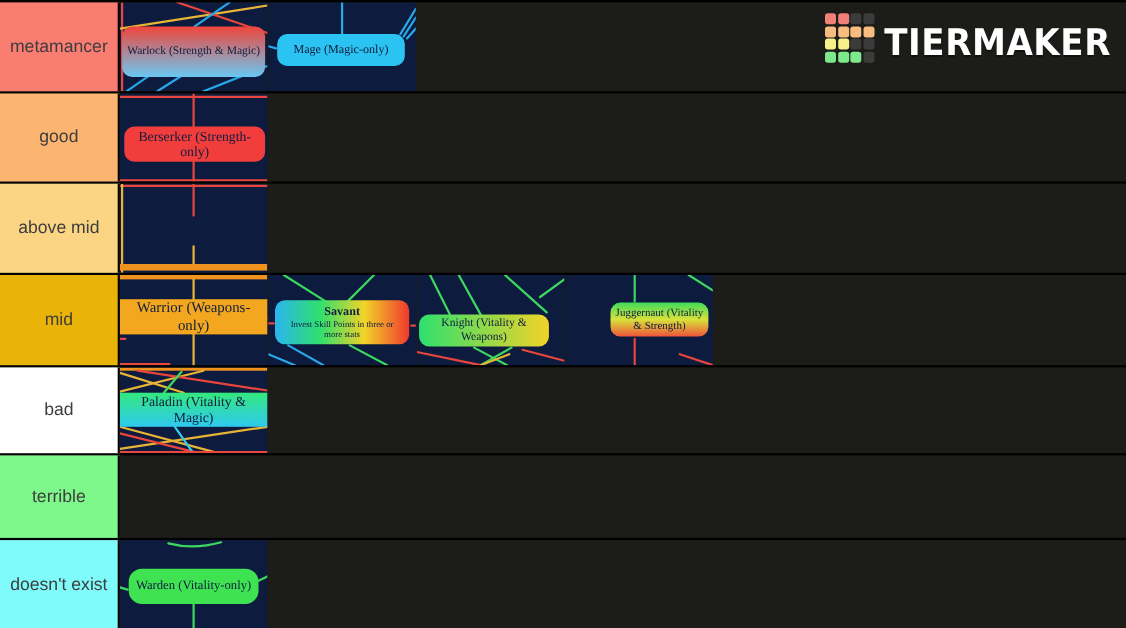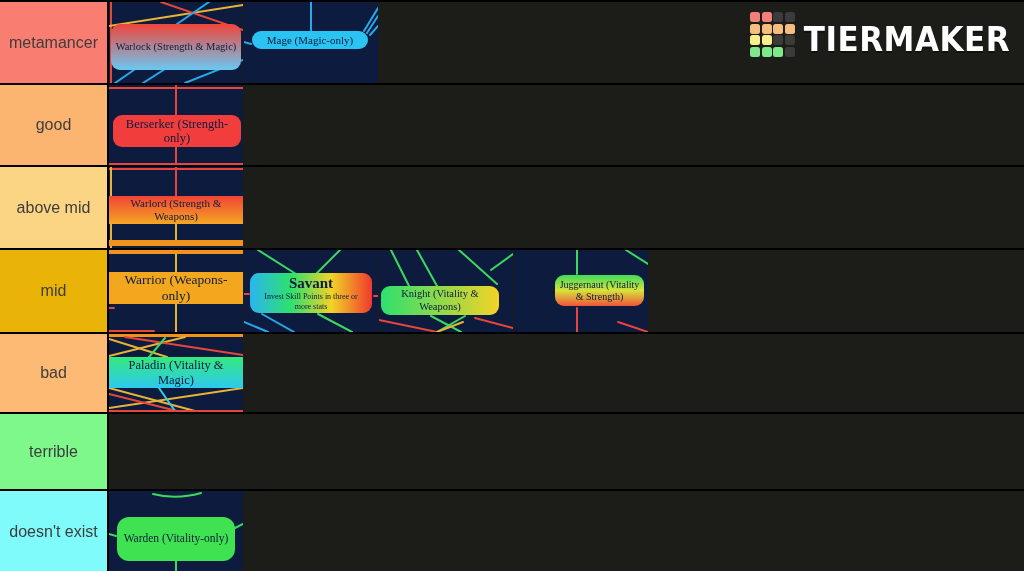--- a/index.html
+++ b/index.html
@@ -12,31 +12,31 @@
          text-align:center;color:#3d3d3d;font-size:16px;border-right:2px solid #000;
          box-sizing:border-box;padding:0 4px;}
   .items{flex:1;display:flex;overflow:hidden;}
   .tile{flex:0 0 134px;width:134px;position:relative;background:#0d1c3e;margin-right:1px;}
   .tile svg{position:absolute;left:0;top:0;width:100%;height:100%;}
   .tile svg line,.tile svg path{stroke-width:2;fill:none;stroke-linecap:round;}
   .pill{position:absolute;display:flex;flex-direction:column;align-items:center;justify-content:center;
         font-family:"Liberation Serif",serif;color:#0e1c3e;text-align:center;line-height:1.15;
         border-radius:9px;padding:0 2px;box-sizing:border-box;}
   .p-warlock{left:2px;right:2px;top:22px;height:46px;font-size:10.5px}
-  .p-mage{left:8px;right:10px;top:29px;height:18px;font-size:11px}
+  .p-mage{left:8px;right:10px;top:29px;height:29px;font-size:11px}
   .p-berserker{left:4px;right:2px;top:30px;height:32px;font-size:12.5px}
   .p-conjurer{left:4px;right:6px;top:28px;height:27px;font-size:9.5px}
   .p-warlord{left:0;right:0;top:29px;height:28px;font-size:11px;border-radius:0}
   .p-warrior{left:0;right:0;top:22px;height:32px;font-size:13.5px;border-radius:0}
   .p-savant{left:6px;right:6px;top:23px;height:40px;font-size:8px}
-  .p-savant .t{font-weight:bold;font-size:15px}
+  .p-savant .t{font-weight:bold;font-size:11px}
   .p-knight{left:2px;right:14px;top:36px;height:29px;font-size:10.5px}
   .p-jugg{left:2px;right:4px;top:25px;height:31px;font-size:10px}
   .p-paladin{left:0;right:0;top:23px;height:31px;font-size:12.5px;border-radius:0}
-  .p-warden{left:8px;right:8px;top:26px;height:44px;font-size:11.5px;border-radius:12px}
+  .p-warden{left:8px;right:8px;top:26px;height:32px;font-size:11.5px;border-radius:12px}
   .logo{position:absolute;top:10px;right:14px;display:flex;align-items:flex-end;gap:9px;z-index:5;}
   .logo-grid{display:grid;grid-template-columns:repeat(4,10px);grid-auto-rows:10px;gap:1.5px;}
   .logo-grid .cell{border-radius:2.5px;}
   .logo-text{color:#fff;font-family:"DejaVu Sans",sans-serif;font-weight:800;font-size:31px;
              letter-spacing:0.5px;text-shadow:0 2px 0 rgba(0,0,0,.4);transform:scaleY(1.08);}
 </style>
 </head>
 <body>
 
 <div class="canvas">
@@ -93,23 +93,20 @@
     <div class="label" style="background: rgb(251, 213, 132);">above mid</div>
     <div class="items">
       <div class="tile">
         <svg viewBox="0 0 134 81" preserveAspectRatio="none">
           <line x1="0" y1="2" x2="134" y2="2" stroke="#e8453c"></line>
           <line x1="2" y1="0" x2="2" y2="81" stroke="#e8b435"></line>
           <line x1="67" y1="0" x2="67" y2="29" stroke="#e8453c"></line>
           <line x1="67" y1="57" x2="67" y2="74" stroke="#e8b435"></line>
           <rect x="0" y="73" width="134" height="6" fill="#f0921e" stroke="none"></rect>
         </svg>
-        <div class="pill p-warlord" style="background: linear-gradient(rgb(240, 68, 52), rgb(245, 166, 35));">
-          <span>Warlord (Strength &amp; Weapons)</span>
-        </div>
       </div>
     </div>
   </div>
 
   <div class="row r3">
     <div class="label" style="background: #eab308; text-align: right;">mid</div>
     <div class="items">
       <div class="tile">
         <svg viewBox="0 0 134 82" preserveAspectRatio="none">
           <rect x="0" y="0" width="134" height="4" fill="#f0921e" stroke="none"></rect>
@@ -163,21 +160,21 @@
           <line x1="104" y1="72" x2="134" y2="82" stroke="#e8453c"></line>
         </svg>
         <div class="pill p-jugg" style="background: linear-gradient(rgb(62, 220, 90), rgb(216, 226, 58), rgb(240, 83, 58)); margin-left: 39px;">
           <span>Juggernaut (Vitality &amp; Strength)</span>
         </div>
       </div>
     </div>
   </div>
 
   <div class="row r4">
-    <div class="label" style="background: #fdba74;">bad</div>
+    <div class="label" style="background: #ffffff;">bad</div>
     <div class="items">
       <div class="tile">
         <svg viewBox="0 0 134 78" preserveAspectRatio="none">
           <rect x="0" y="0" width="134" height="3" fill="#f0921e" stroke="none"></rect>
           <line x1="0" y1="22" x2="76" y2="3" stroke="#e8b435"></line>
           <line x1="0" y1="5" x2="58" y2="23" stroke="#e8b435"></line>
           <line x1="16" y1="3" x2="134" y2="21" stroke="#e8453c"></line>
           <line x1="40" y1="23" x2="56" y2="4" stroke="#3cd95f"></line>
           <line x1="0" y1="74" x2="134" y2="54" stroke="#e8b435"></line>
           <line x1="0" y1="54" x2="86" y2="77" stroke="#e8b435"></line>

